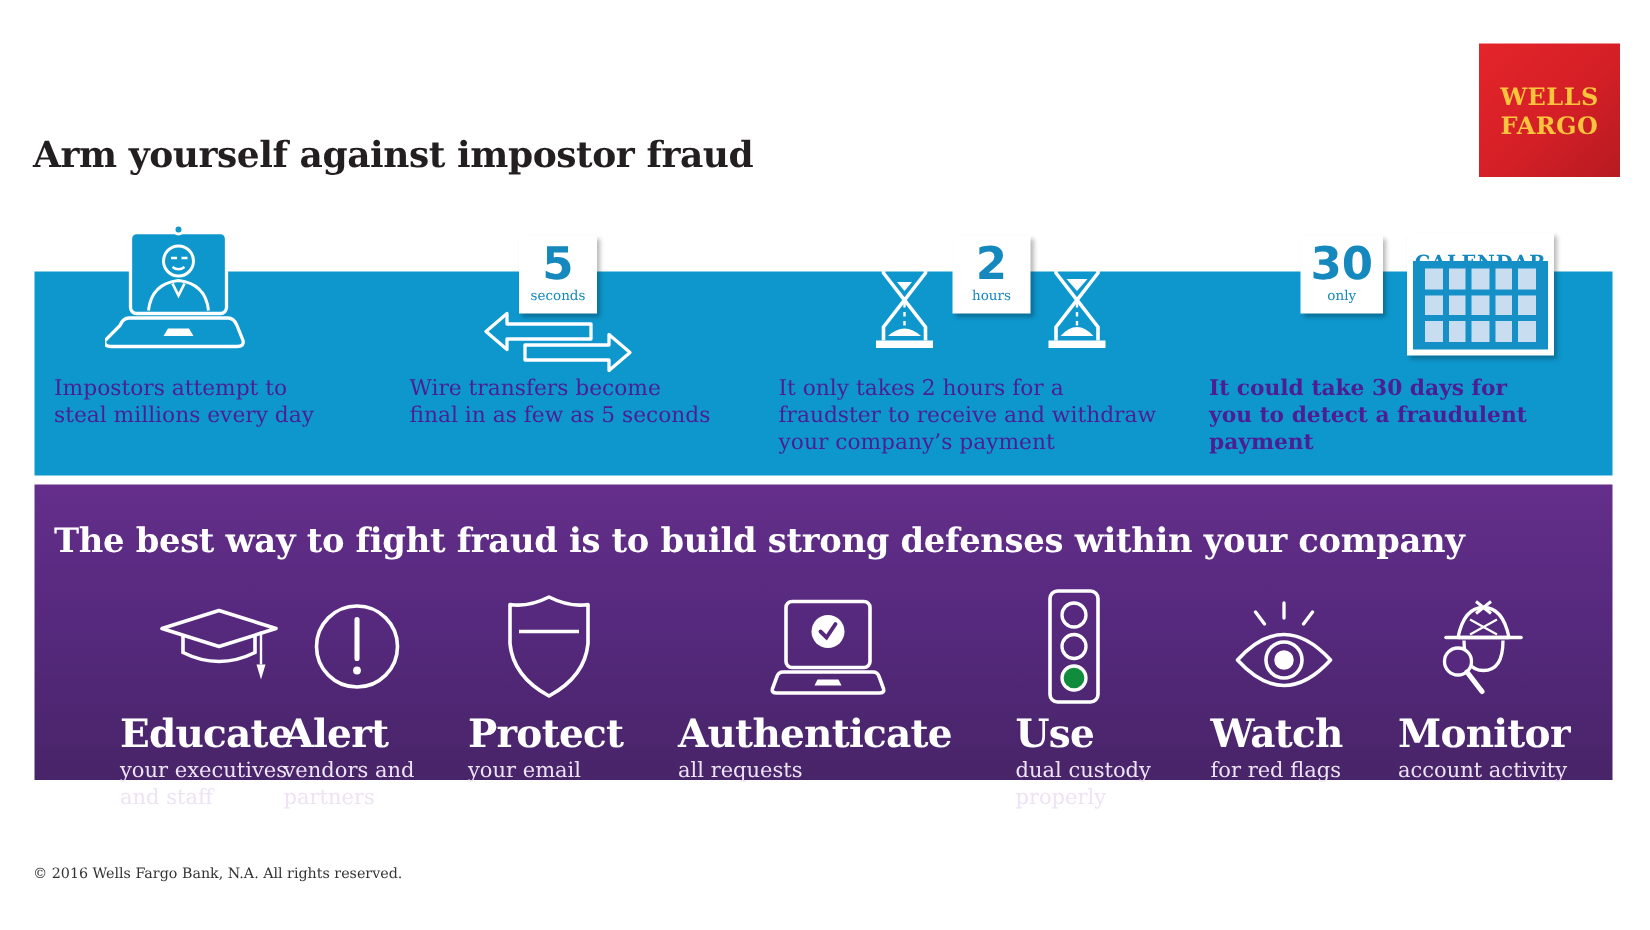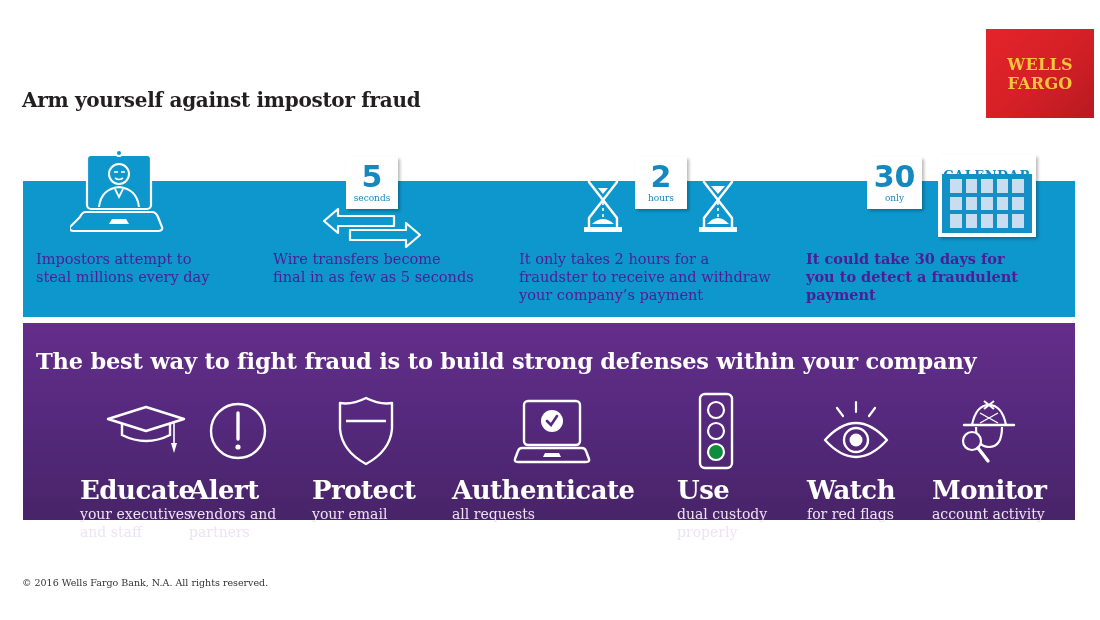--- a/index.html
+++ b/index.html
@@ -2,24 +2,24 @@
 <html><head>
 <meta charset="utf-8">
 <style>
   * { box-sizing: border-box; margin: 0; padding: 0; }
   html, body { width: 1100px; height: 620px; background: #ffffff; overflow: hidden; }
   body { position: relative; font-family: "DejaVu Serif", "Liberation Serif", serif; color: #222; }
 
   .title {
     position: absolute; left: 22px; top: 88px;
     font-family: "DejaVu Serif", serif; font-weight: bold;
-    font-size: 20px; letter-spacing: -0.3px; color: #231f20;
+    font-size: 24px; letter-spacing: -0.3px; color: #231f20;
   }
   .logo {
-    position: absolute; left: 986px; top: 29px; width: 108px; height: 89px;
+    position: absolute; left: 986px; top: 29px; width: 94px; height: 89px;
     background: linear-gradient(135deg, #e4252a 0%, #d41f26 55%, #b71a21 100%);
     display: flex; flex-direction: column; align-items: center; justify-content: center;
     font-family: "DejaVu Serif", serif; font-weight: bold; color: #fcc33c;
     font-size: 16px; line-height: 19px; letter-spacing: 0.3px;
   }
 
   .blue-band {
     position: absolute; left: 23px; top: 181px; width: 1052px; height: 136px;
     background: #0e97cd;
   }

